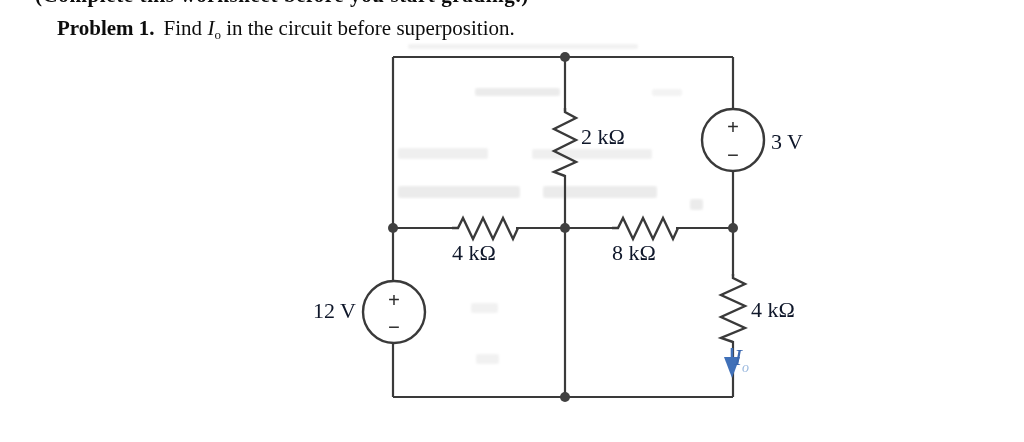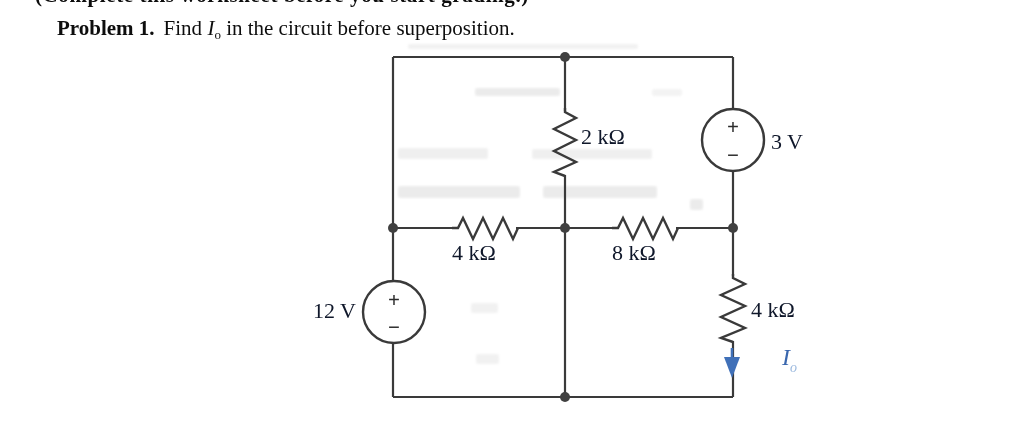--- a/index.html
+++ b/index.html
@@ -14,21 +14,21 @@
   
   .heading{position:absolute;left:57px;top:16px;font-size:21px;color:#0d0d0d;white-space:nowrap;}
   .heading .b{font-weight:bold;}
   .heading .gap{display:inline-block;width:9px;}
   .heading .it{font-style:italic;}
   .heading .sub{font-size:13px;vertical-align:-4px;}
   
   .clabel{position:absolute;font-size:22px;color:#0f172a;white-space:nowrap;}
   .center{text-align:left;}
   
-  .iout{position:absolute;left:782px;top:344px;font-size:24px;font-style:italic;
+  .iout{position:absolute;left:734px;top:344px;font-size:24px;font-style:italic;
         color:#3a67ae;white-space:nowrap;font-family:Liberation Serif, serif;}
   .iout .sub{font-size:14px;color:#9ab8de;vertical-align:-7px;font-style:italic;}
   
   .ghost{position:absolute;background:#d9d9d9;opacity:.5;filter:blur(1px);border-radius:2px;}
   svg{position:absolute;left:0;top:0;}
 </style>
 </head>
 <body>
 
 <div class="canvas">

